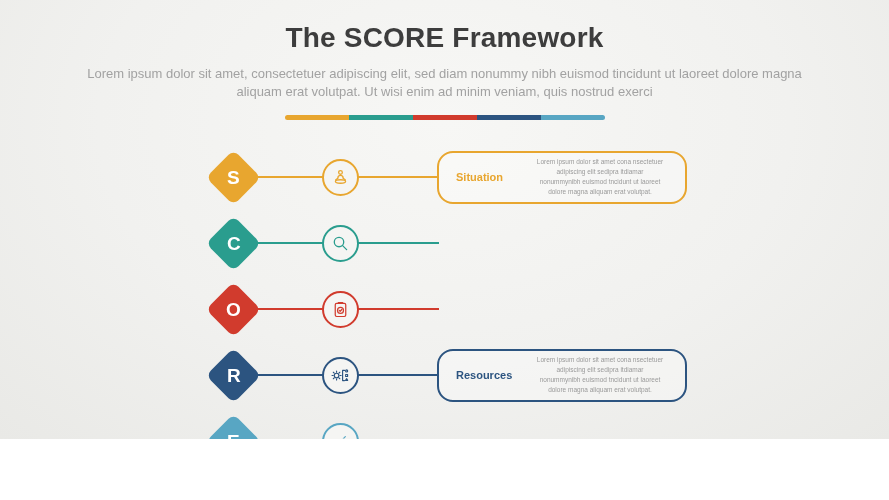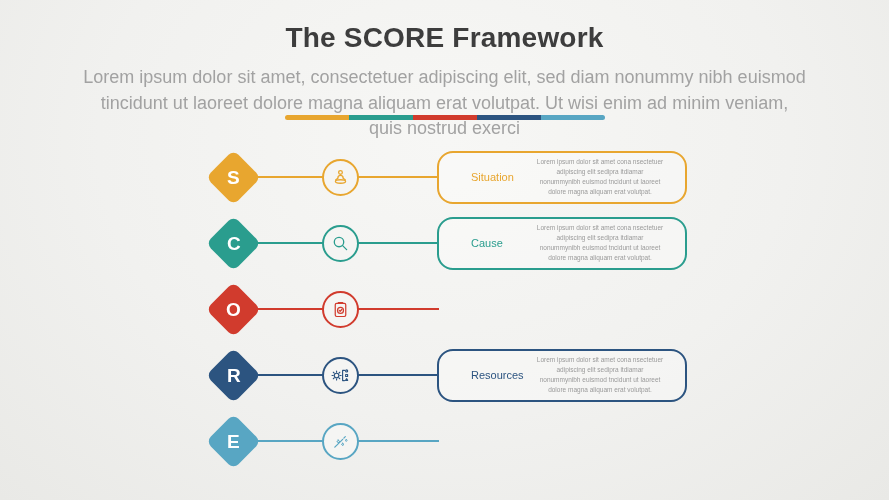--- a/index.html
+++ b/index.html
@@ -1,28 +1,28 @@
 <!DOCTYPE html>
 <html><head>
 <meta charset="utf-8">
 <style>
   html,body { margin:0; padding:0; }
   body { font-family: "Liberation Sans", sans-serif; }
 
   .canvas {
-    position:relative; width:889px; height:500px; overflow:hidden;
+    position:relative; width:889px; height:439px; overflow:hidden;
     background: radial-gradient(ellipse at 50% 28%, #f7f7f5 0%, #f1f1ef 55%, #e9e9e6 100%);
   }
 
   
   .header { position:absolute; top:22px; left:0; right:0; text-align:center; }
   .title  { font-size:28px; font-weight:700; color:#3d3d3d; letter-spacing:0.2px; }
   .subtitle {
     margin:11px auto 0; max-width:724px;
-    font-size:18px; line-height:1.42; color:#a2a2a2; font-weight:400;
+    font-size:13px; line-height:1.42; color:#a2a2a2; font-weight:400;
   }
   .divider {
     position:absolute; top:115px; left:50%; transform:translateX(-50%);
     width:320px; height:4.5px; display:flex; border-radius:2.5px; overflow:hidden;
   }
   .divider span { flex:1; }
 
   
   .diagram { position:absolute; left:206px; top:144px; width:482px; }
   .row { position:relative; height:66px; }
@@ -49,22 +49,22 @@
   }
   .icon-circle svg { display:block; }
 
   .box {
     position:absolute; left:231px; top:6.5px; width:250px; height:53px;
     box-sizing:border-box; border:2.5px solid var(--c); border-radius:16px;
     background:rgba(255,255,255,0.30);
     display:flex; align-items:center; z-index:2;
   }
   .box-label {
-    width:97px; box-sizing:border-box; padding-left:32px;
-    font-size:11px; font-weight:400; color:var(--c);
+    width:97px; box-sizing:border-box; padding-left:17px;
+    font-size:11px; font-weight:700; color:var(--c);
   }
   .box-body {
     flex:1; box-sizing:border-box; padding-right:21px;
     font-size:6.5px; line-height:1.55; color:#9a9a9a; text-align:center;
   }
 </style>
 </head>
 <body>
 
 <div class="canvas">
@@ -106,24 +106,20 @@
     <div class="row" style="--c: #2A9D8E;">
       <div class="connector"></div>
       <div class="diamond">
         <span class="letter">C</span>
       </div>
       <div class="icon-circle">
         <svg width="21" height="21" viewBox="0 0 24 24" fill="none" stroke="currentColor" stroke-width="1.5" stroke-linecap="round">
           <circle cx="10.3" cy="10.3" r="5.4"></circle>
           <line x1="14.4" y1="14.4" x2="19" y2="19"></line>
         </svg>
-      </div>
-      <div class="box">
-        <div class="box-label">Cause</div>
-        <div class="box-body">Lorem ipsum dolor sit amet cona nsectetuer adipiscing elit sedipra itdiamar nonummynibh euismod tncidunt ut laoreet dolore magna aliquam erat volutpat.</div>
       </div>
     </div>
 
     <div class="row" style="--c: #D13B2D;">
       <div class="connector"></div>
       <div class="diamond">
         <span class="letter">O</span>
       </div>
       <div class="icon-circle">
         <svg width="21" height="21" viewBox="0 0 24 24" fill="none" stroke="currentColor" stroke-width="1.4" stroke-linecap="round" stroke-linejoin="round">

